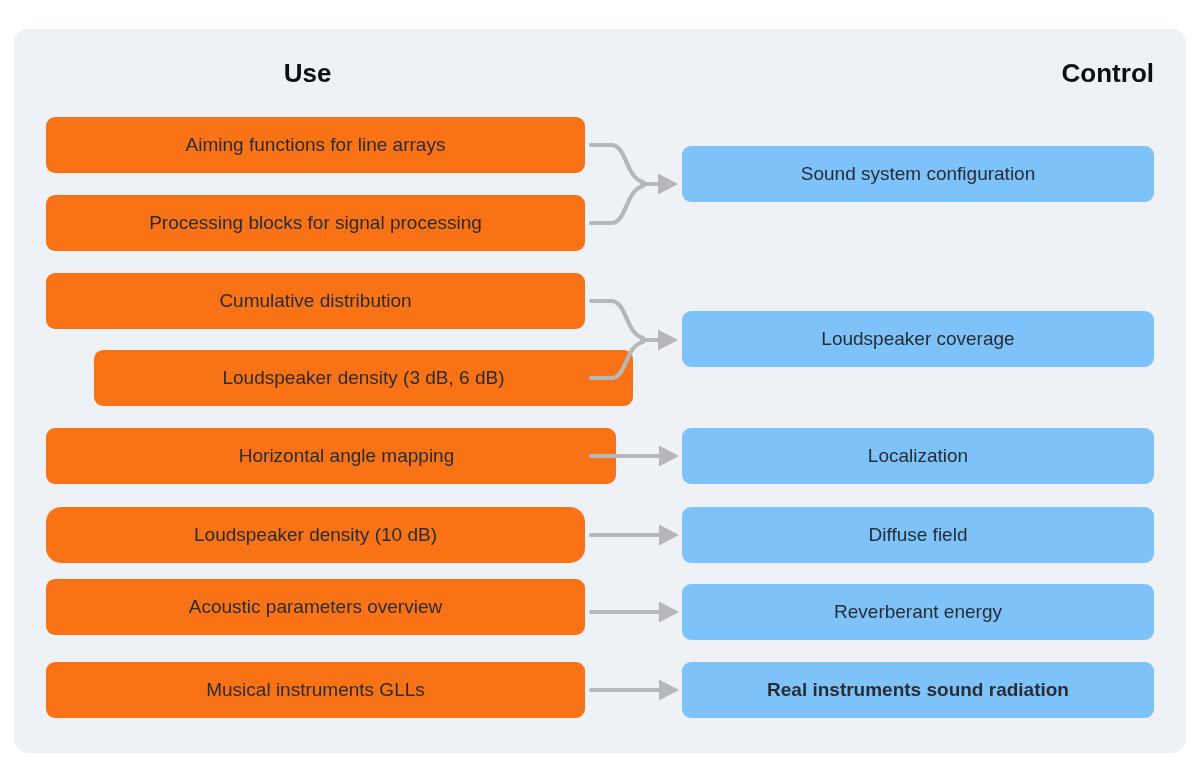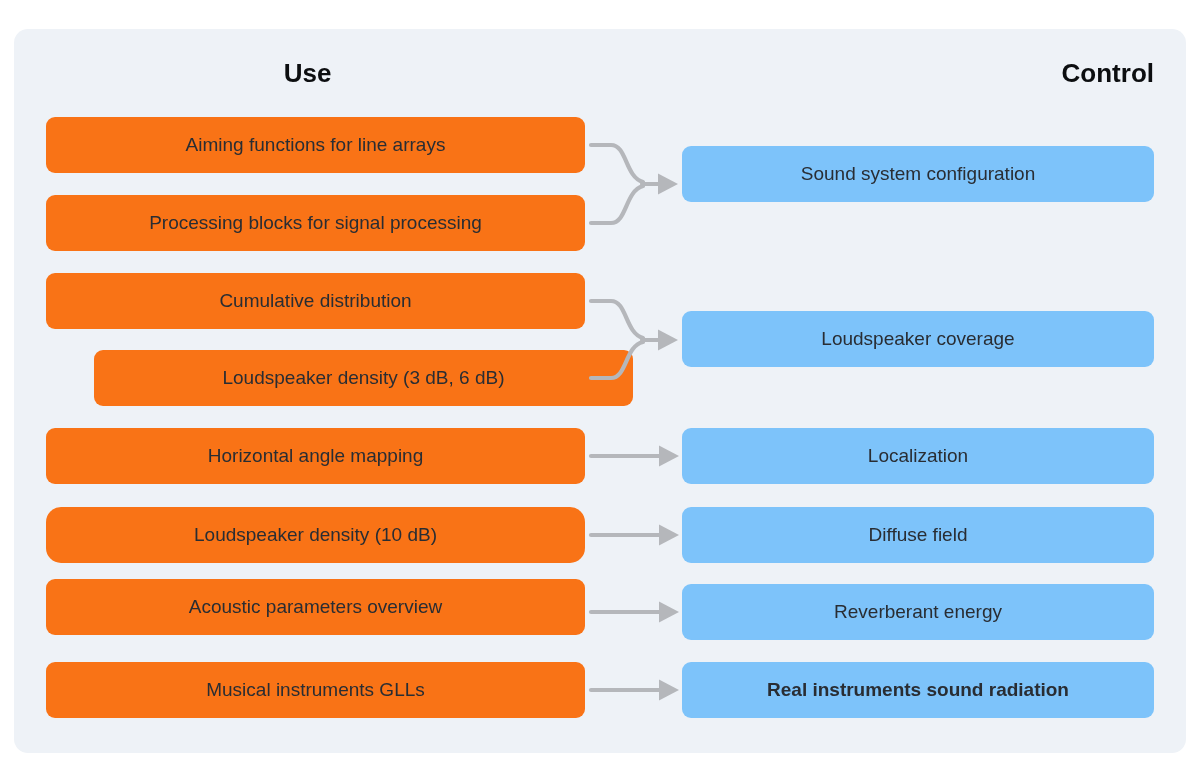--- a/index.html
+++ b/index.html
@@ -56,21 +56,21 @@
   .control-box {
     left: 668px;
     width: 472px;
     height: 56px;
     background: #7dc3fa;
   }
   .u1 { top: 88px; }
   .u2 { top: 166px; }
   .u3 { top: 244px; }
   .u4 { top: 321px; margin-left: 48px; }
-  .u5 { top: 399px; }
+  .u5 { top: 399px; padding-left: 31px; }
   .u6 { top: 478px; border-radius: 15px; }
   .u7 { top: 550px; }
   .u8 { top: 633px; }
   .c1 { top: 117px; }
   .c2 { top: 282px; }
   .c3 { top: 399px; }
   .c4 { top: 478px; }
   .c5 { top: 555px; }
   .c6 { top: 633px; font-weight: bold; }
 

